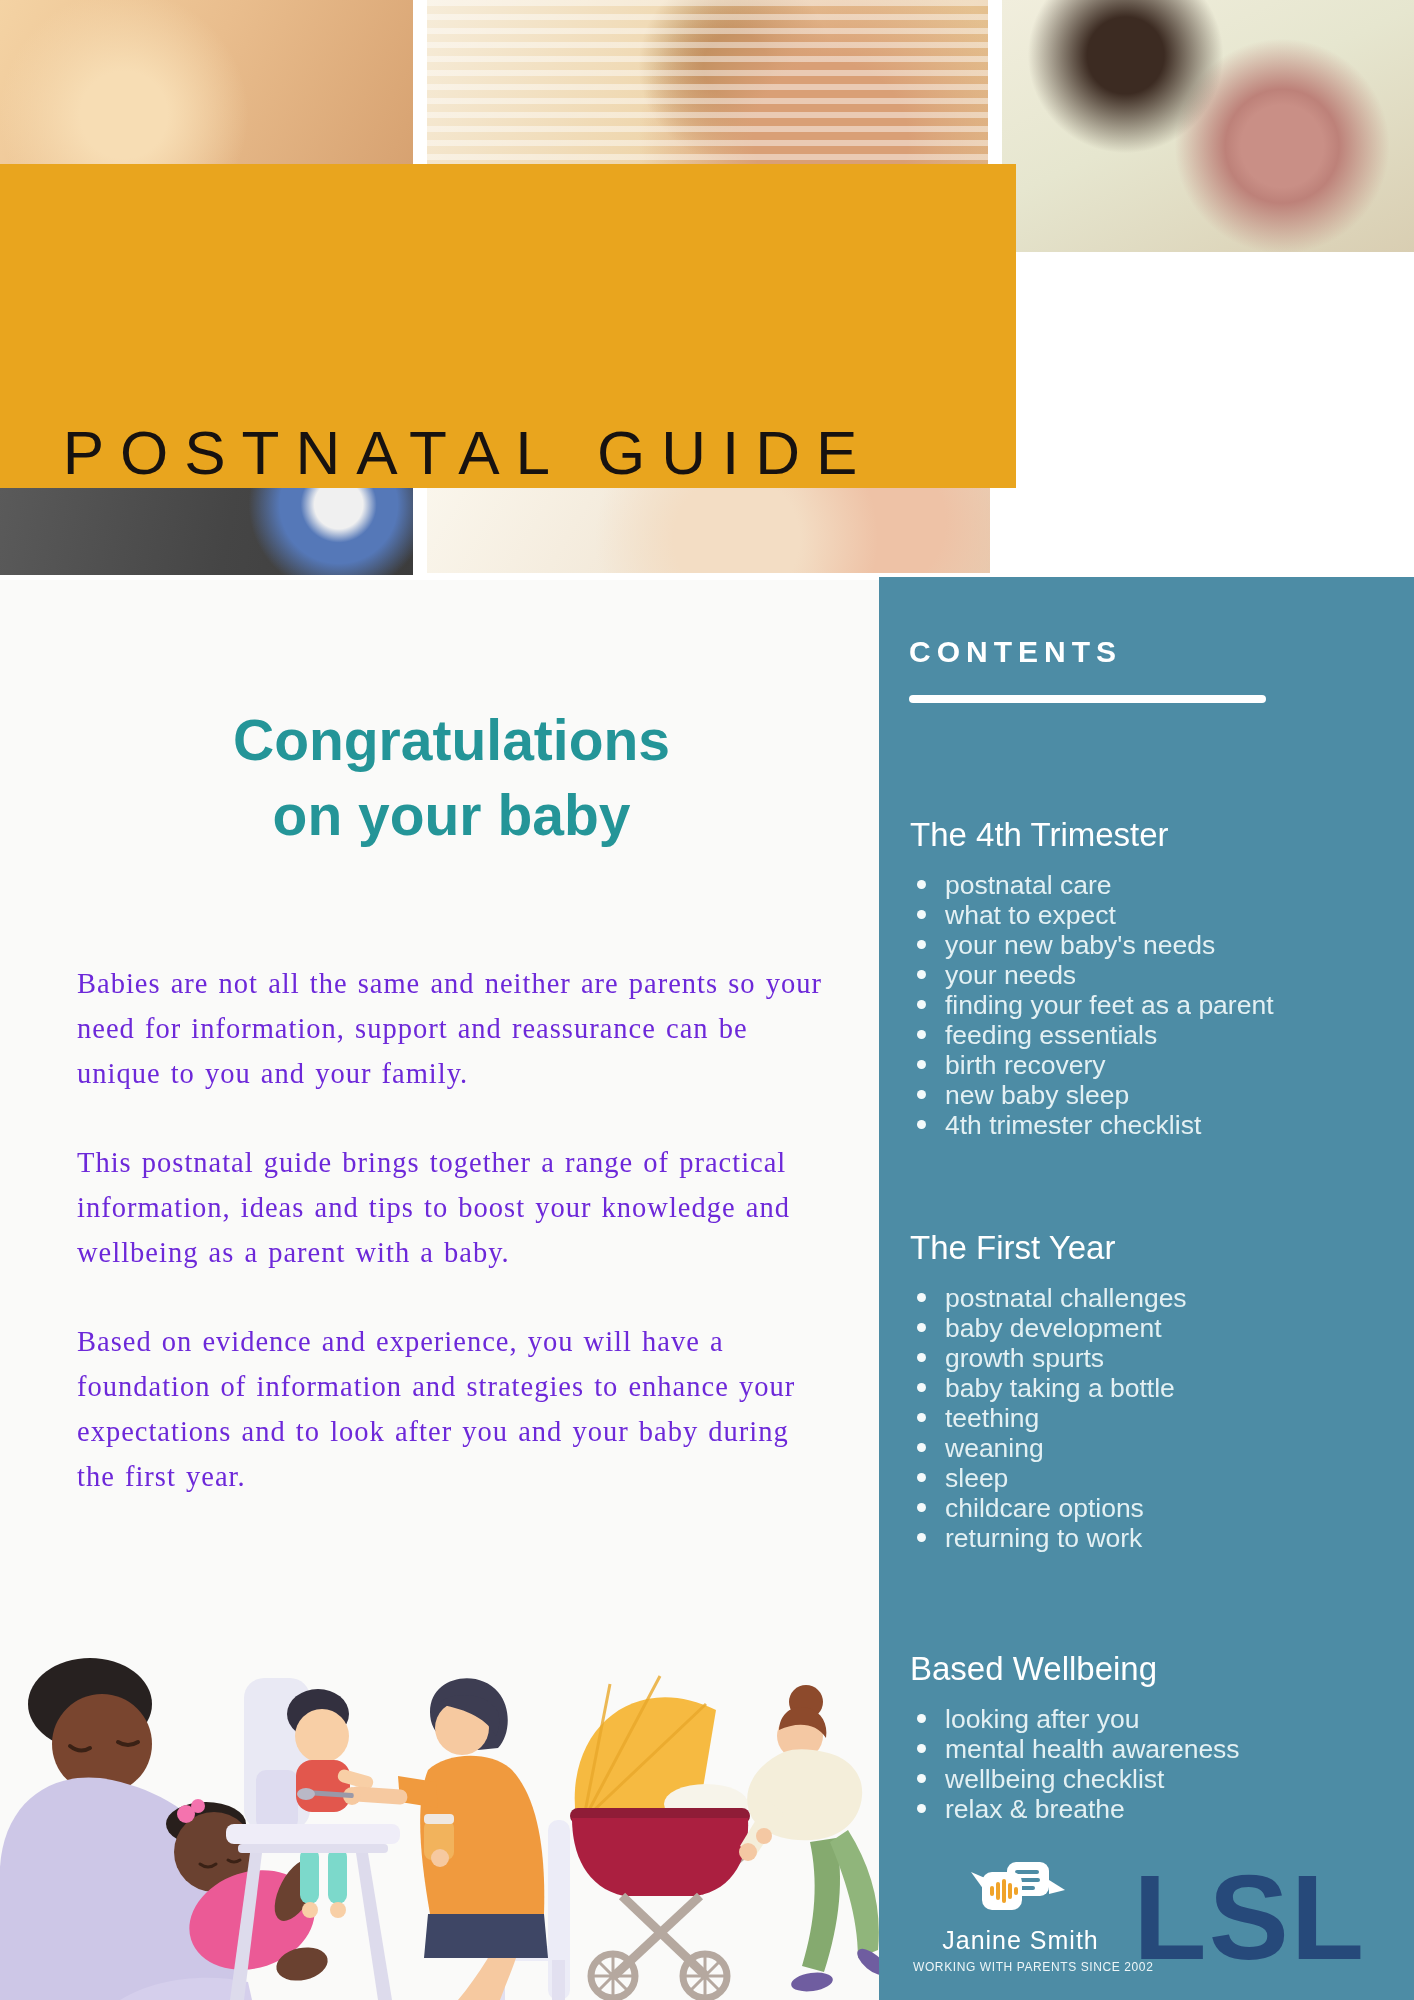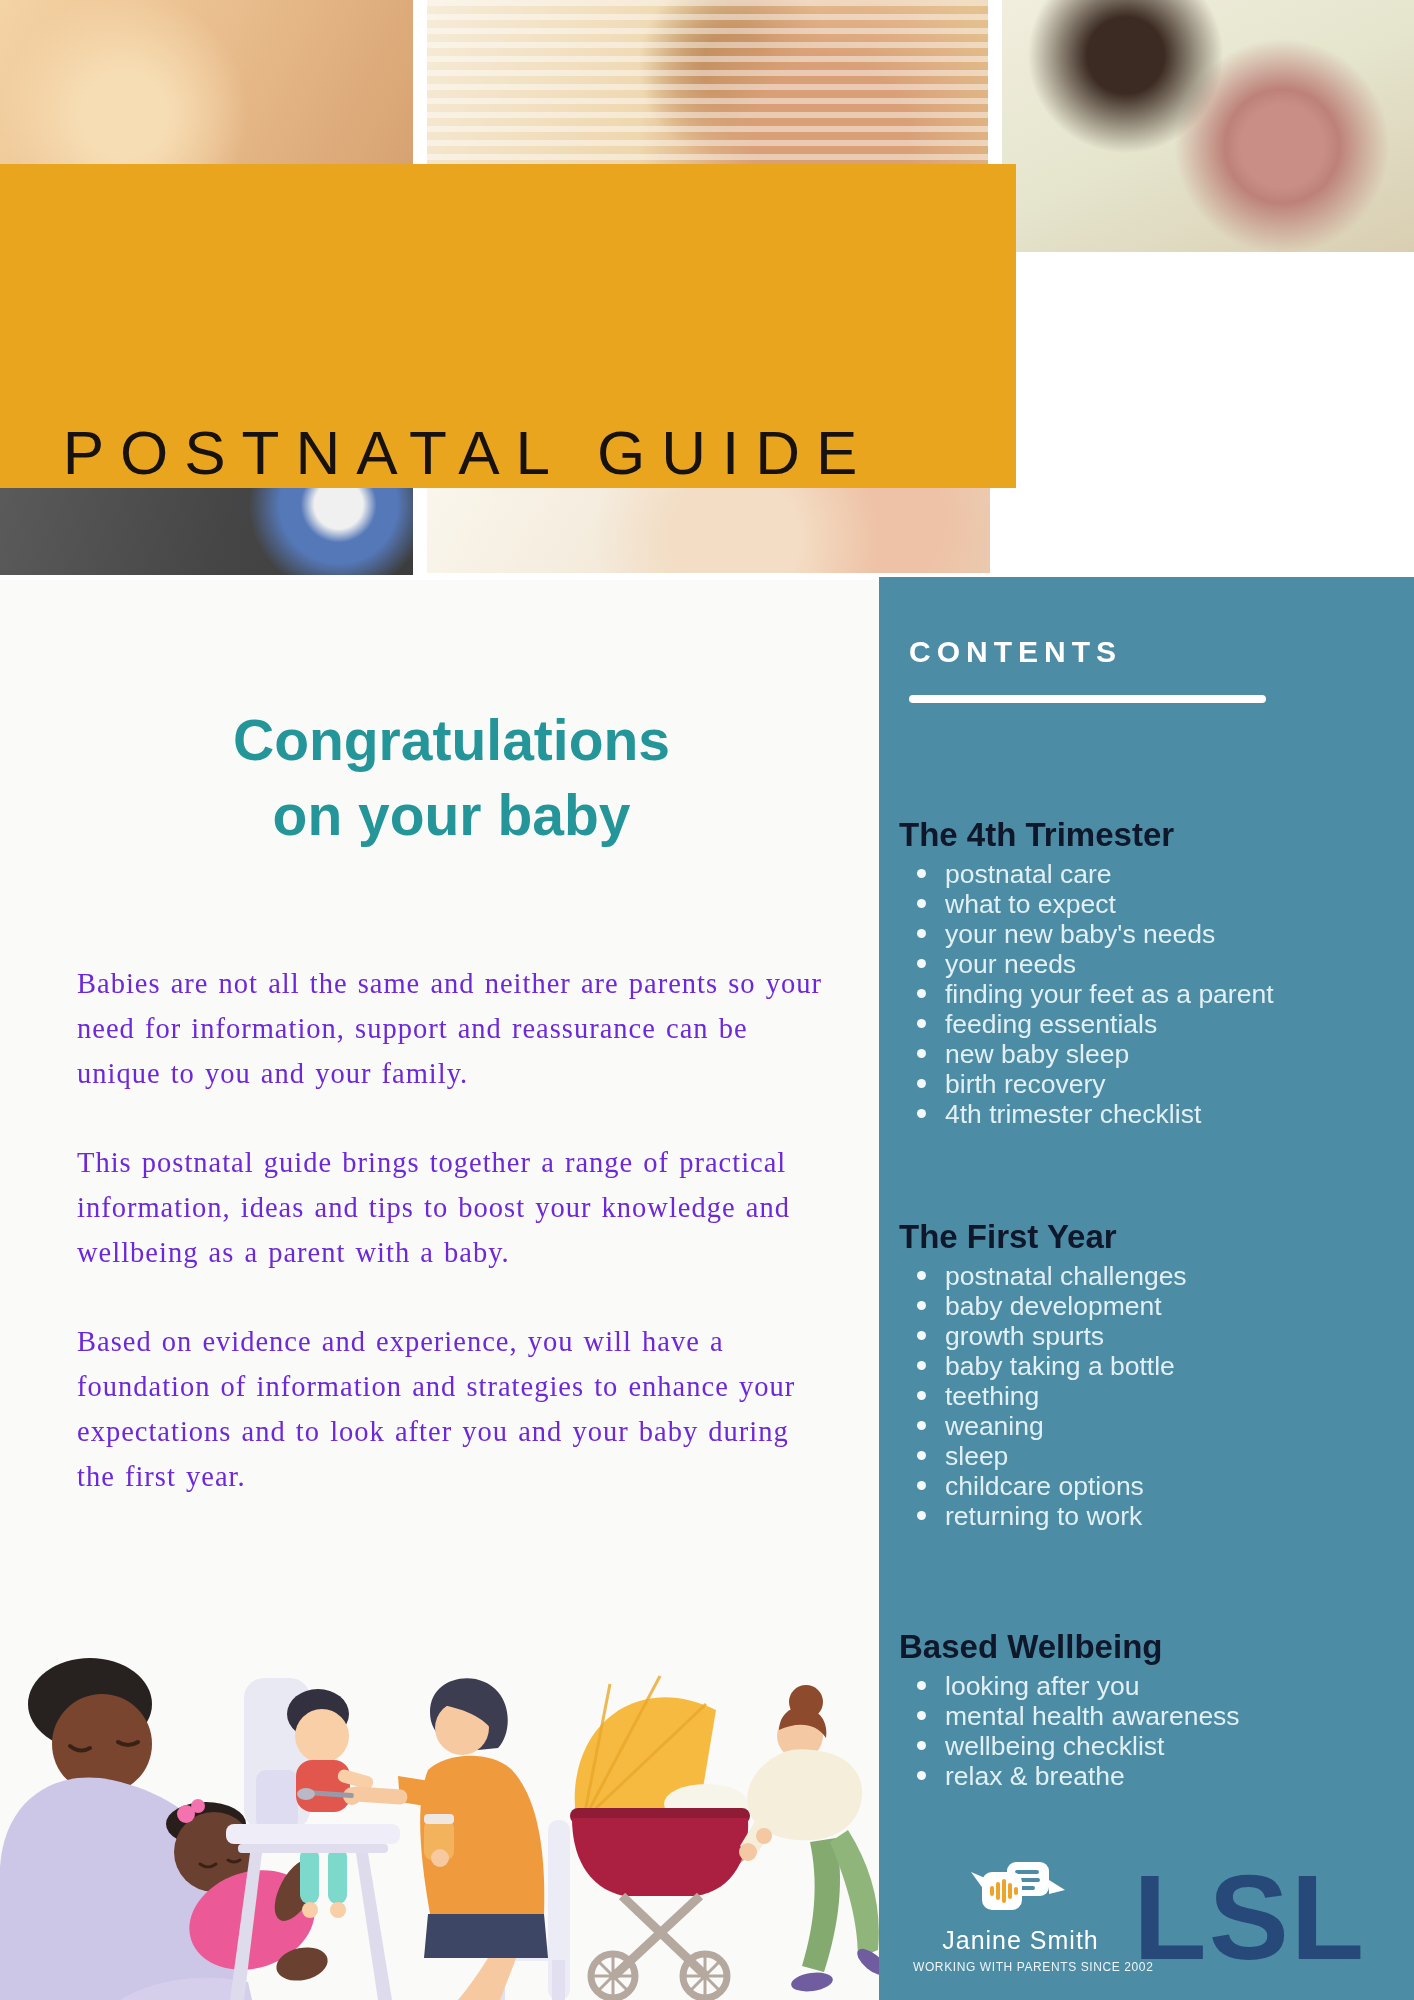--- a/index.html
+++ b/index.html
@@ -44,21 +44,21 @@
   .paragraphs p{margin:0 0 44px 0;font-size:28.5px;line-height:45px;letter-spacing:1px;word-spacing:2px;}
   .illustrations{position:absolute;left:0;top:1652px;width:880px;height:348px;}
   
   .sidebar{position:absolute;left:879px;top:577px;width:535px;height:1423px;background:#4d8ca5;
            box-sizing:border-box;padding:58px 40px 0 16px;color:#ffffff;}
   .contents-title{margin:0 0 0 14px;font-size:30px;font-weight:bold;letter-spacing:6px;color:#ffffff;}
   .contents-rule{width:357px;height:8px;border-radius:4px;background:#ffffff;margin:26px 0 0 14px;}
   .toc-section{margin-top:112px;}
   .toc-section.s2{margin-top:88px;}
   .toc-section.s3{margin-top:96px;}
-  .toc-heading{margin:4px;font-size:33px;line-height:40px;font-weight:bold;color:#0f172a;}
+  .toc-heading{margin:15px;font-size:33px;line-height:40px;font-weight:normal;color:#ffffff;}
   ul.toc{list-style:none;margin:4px 0 0 0;padding:0;}
   ul.toc li{position:relative;padding-left:50px;font-size:26.5px;line-height:30px;color:#e3f0f3;}
   ul.toc li::before{content:'';position:absolute;left:22px;top:10px;width:9px;height:9px;border-radius:50%;background:#f4fafb;}
   
   .side-footer{position:absolute;left:34px;right:48px;bottom:26px;display:flex;
                align-items:center;justify-content:space-between;}
   .brand-block{width:215px;text-align:center;}
   .brand-name{font-size:25px;letter-spacing:1px;color:#ffffff;margin-top:4px;}
   .brand-tagline{font-size:12px;letter-spacing:0.6px;color:#eef6f8;margin-top:5px;white-space:nowrap;}
   .lsl-mark{font-size:120px;line-height:0.85;font-weight:bold;color:#26497a;letter-spacing:2px;}
@@ -179,22 +179,22 @@
 
     <div class="toc-section s1">
       <h3 class="toc-heading">The 4th Trimester</h3>
       <ul class="toc">
         <li>postnatal care</li>
         <li>what to expect</li>
         <li>your new baby's needs</li>
         <li>your needs</li>
         <li>finding your feet as a parent</li>
         <li>feeding essentials</li>
+        <li>birth recovery</li>
         <li>new baby sleep</li>
-        <li>birth recovery</li>
         <li>4th trimester checklist</li>
       </ul>
     </div>
 
     <div class="toc-section s2">
       <h3 class="toc-heading">The First Year</h3>
       <ul class="toc">
         <li>postnatal challenges</li>
         <li>baby development</li>
         <li>growth spurts</li>

